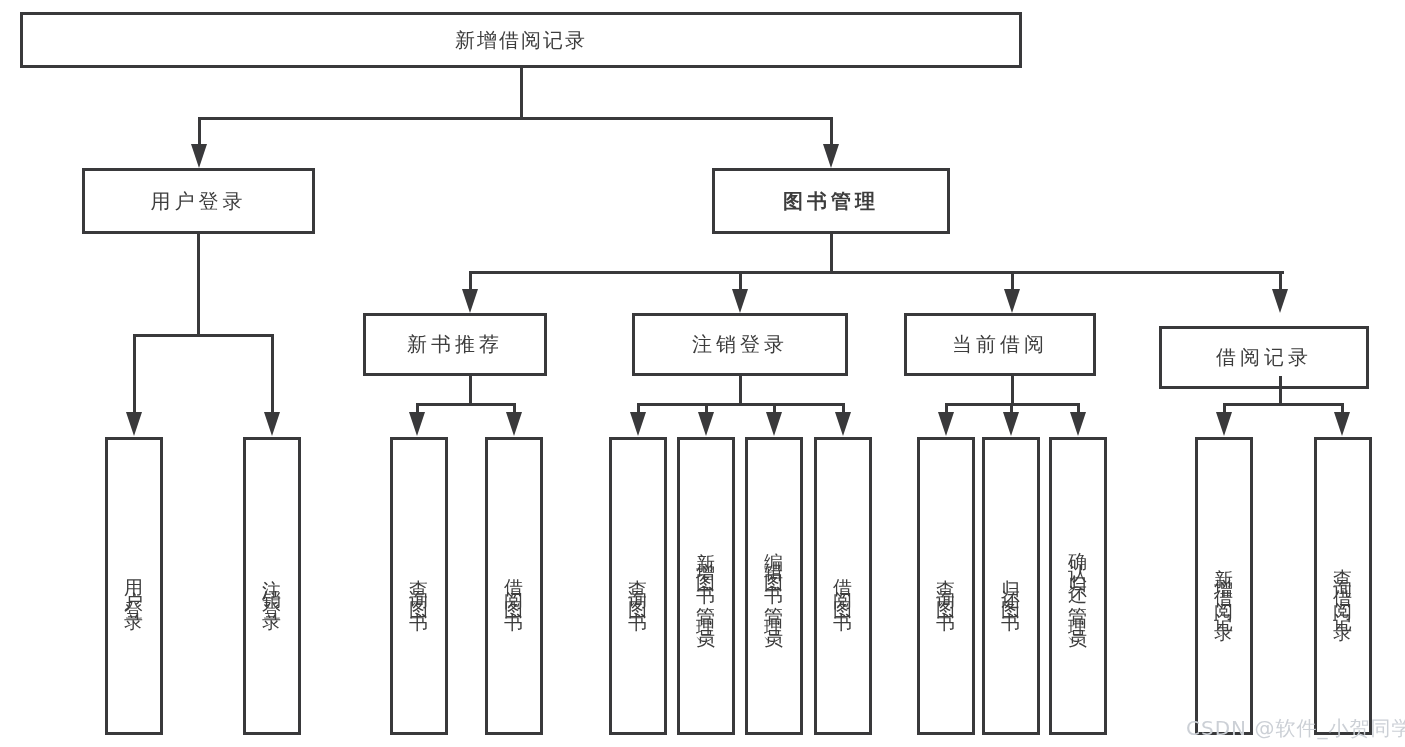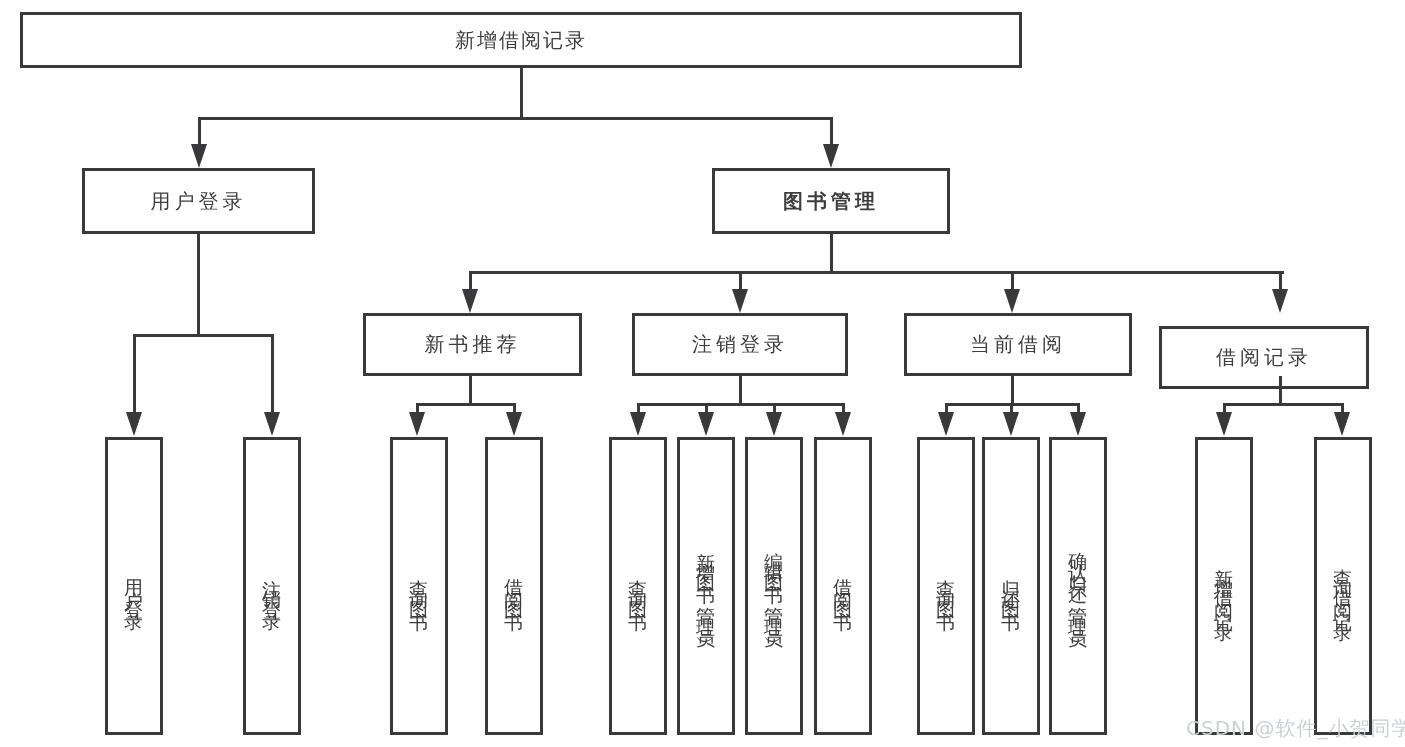--- a/index.html
+++ b/index.html
@@ -78,27 +78,27 @@
   <div class="hline" style="left:468.5px;top:270.5px;width:815px;"></div>
   <div class="vline" style="left:468.5px;top:272px;height:19px;"></div>
   <div class="ah" style="left:462px;top:289px;"></div>
   <div class="vline" style="left:738.5px;top:272px;height:19px;"></div>
   <div class="ah" style="left:732px;top:289px;"></div>
   <div class="vline" style="left:1010.5px;top:272px;height:19px;"></div>
   <div class="ah" style="left:1004px;top:289px;"></div>
   <div class="vline" style="left:1278.5px;top:272px;height:19px;"></div>
   <div class="ah" style="left:1272px;top:289px;"></div>
 
-  <div class="box lvl3" style="left:363px;width:219px;">
+  <div class="box lvl3" style="left:363px;width:184px;">
     <span>新书推荐</span>
   </div>
   <div class="box lvl3" style="left:632px;width:216px;">
     <span>注销登录</span>
   </div>
-  <div class="box lvl3" style="left:904px;width:228px;">
+  <div class="box lvl3" style="left:904px;width:192px;">
     <span>当前借阅</span>
   </div>
   <div class="box lvl3" style="left:1159px;width:210px;margin-top:13px;">
     <span>借阅记录</span>
   </div>
 
   <div class="vline" style="left:468.5px;top:376px;height:28px;"></div>
   <div class="hline" style="left:415.5px;top:402.5px;width:100px;"></div>
   <div class="vline" style="left:415.5px;top:404px;height:10px;"></div>
   <div class="ah" style="left:409px;top:412px;"></div>

